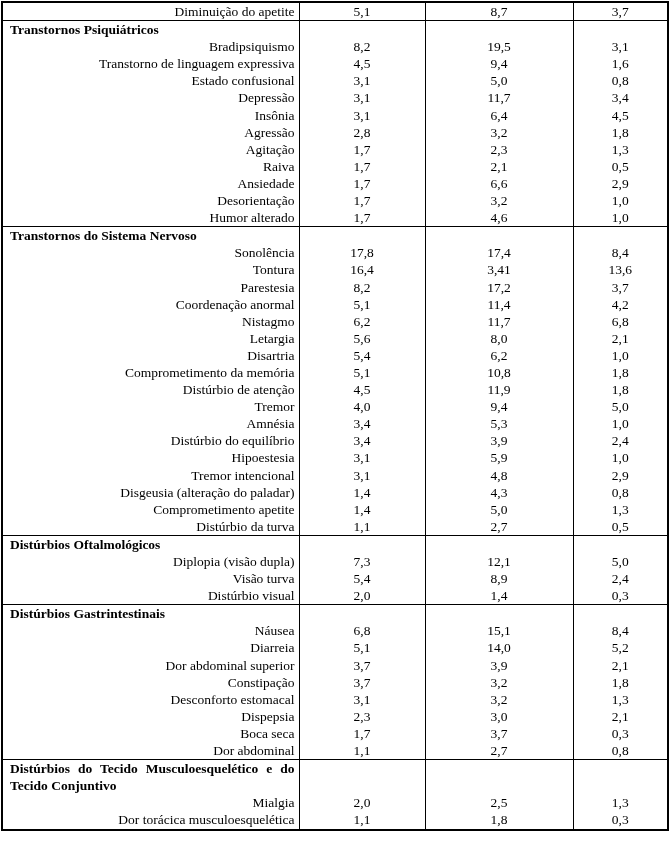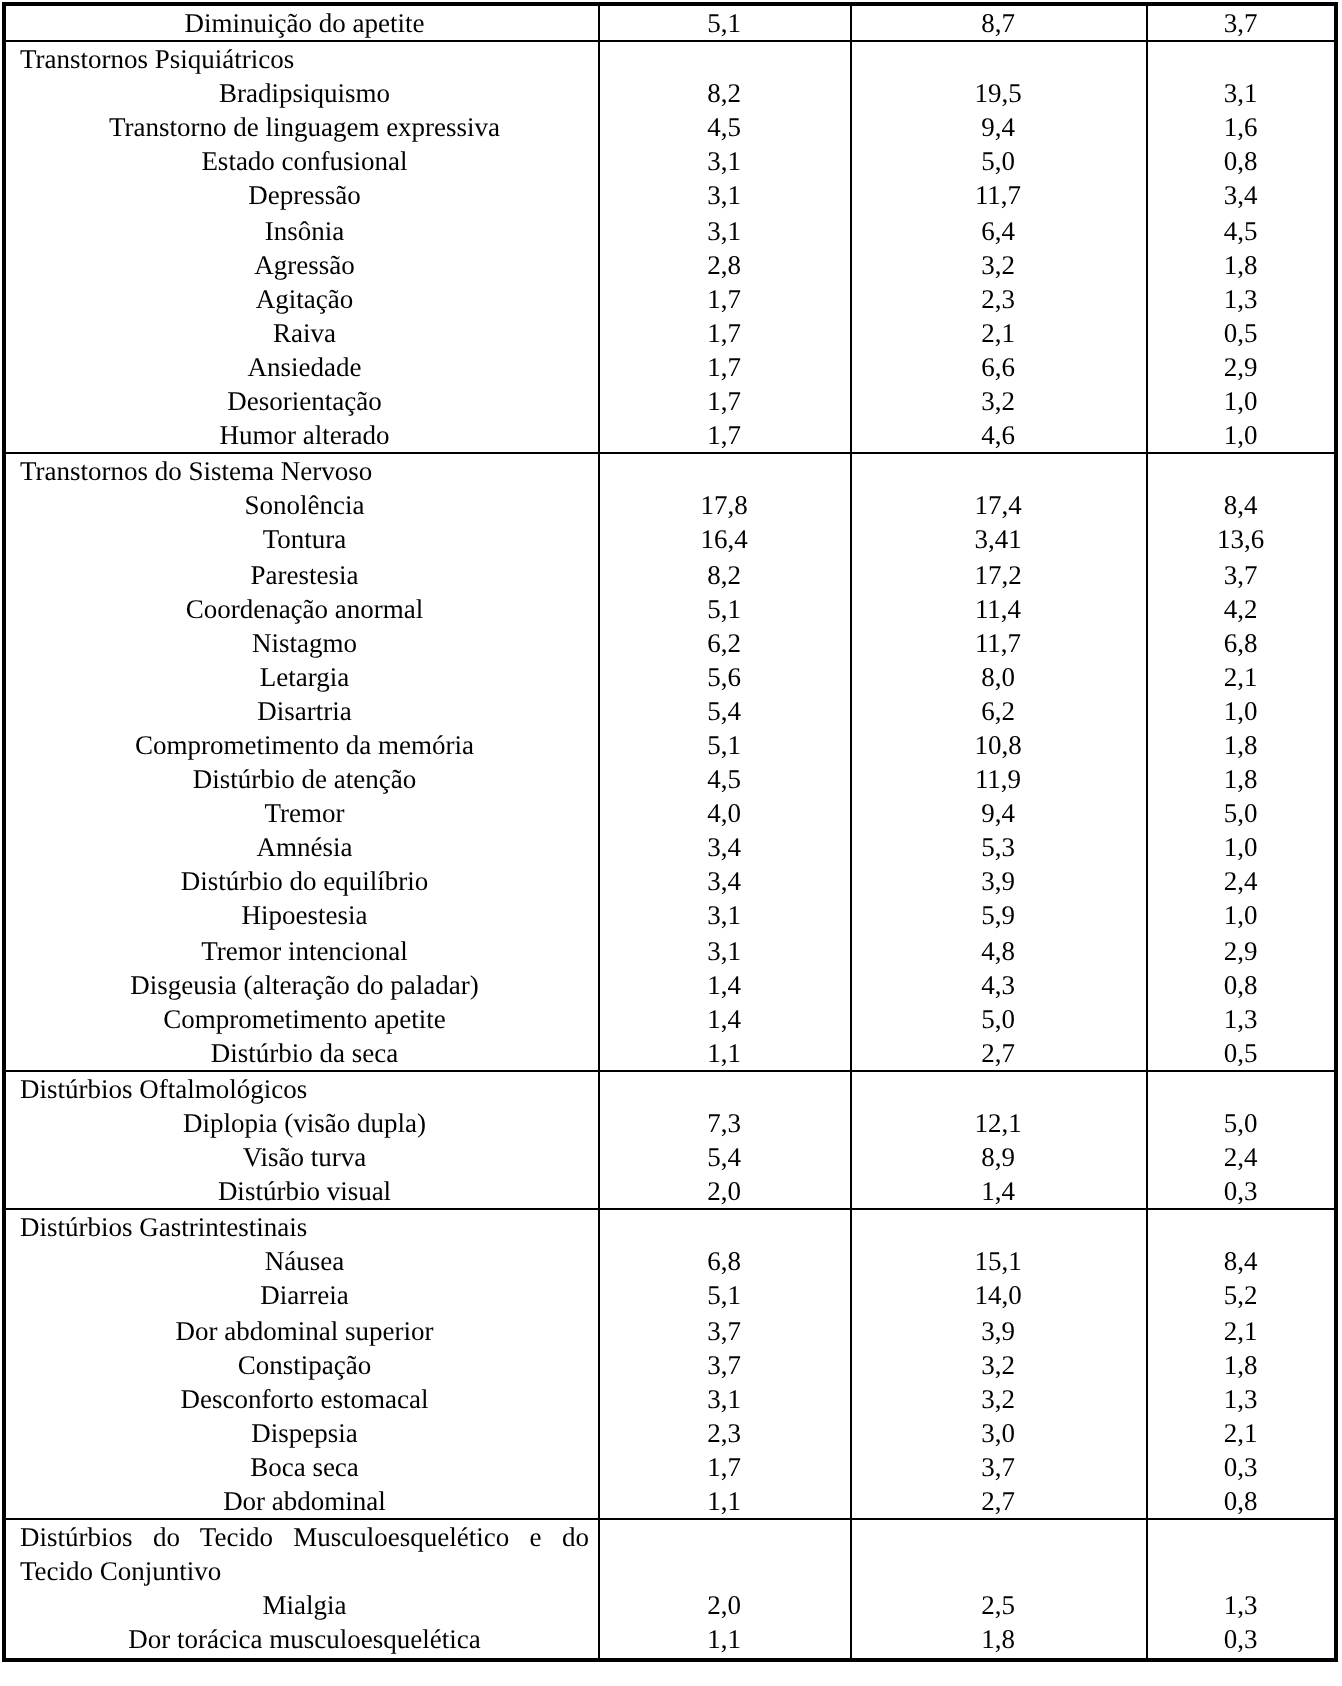--- a/index.html
+++ b/index.html
@@ -36,33 +36,33 @@
   td {
     border-left: 1px solid #000000;
     border-right: 1px solid #000000;
     padding: 0;
     line-height: 17.1px;
     vertical-align: middle;
     overflow: hidden;
     white-space: nowrap;
   }
   td.label {
-    text-align: center;
+    text-align: right;
     padding-left: 7px;
     padding-right: 4px;
     white-space: normal;
   }
   td.val {
     text-align: center;
   }
   tr.section td {
     border-top: 1px solid #000000;
   }
   td.section-label {
-    font-weight: normal;
+    font-weight: bold;
     text-align: justify;
   }
 </style>
 </head>
 <body>
 
 <div class="page">
   <table class="adverse-table">
     <colgroup>
       <col class="c-label">
@@ -245,21 +245,21 @@
           <td class="val">4,3</td>
           <td class="val">0,8</td>
         </tr>
         <tr class="row">
           <td class="label">Comprometimento apetite</td>
           <td class="val">1,4</td>
           <td class="val">5,0</td>
           <td class="val">1,3</td>
         </tr>
         <tr class="row">
-          <td class="label">Distúrbio da seca</td>
+          <td class="label">Distúrbio da turva</td>
           <td class="val">1,1</td>
           <td class="val">2,7</td>
           <td class="val">0,5</td>
         </tr>
         <tr class="row section">
           <td class="label section-label">Distúrbios Oftalmológicos</td>
           <td class="val"></td>
           <td class="val"></td>
           <td class="val"></td>
         </tr>

